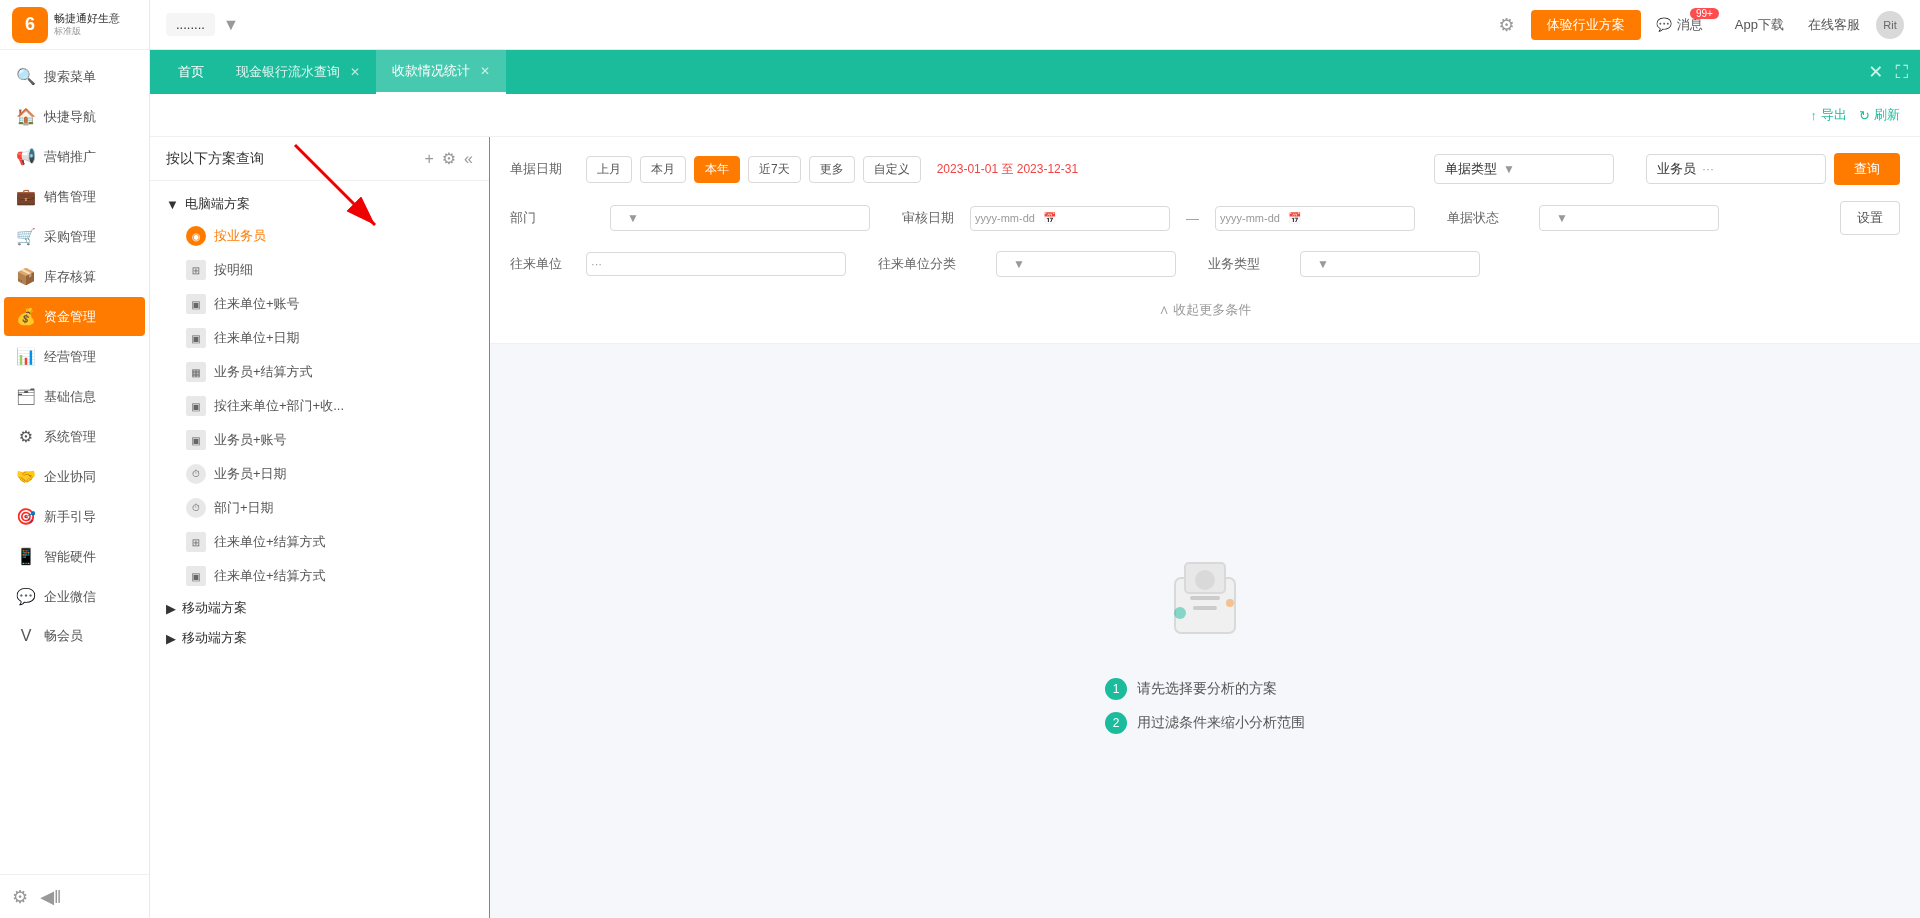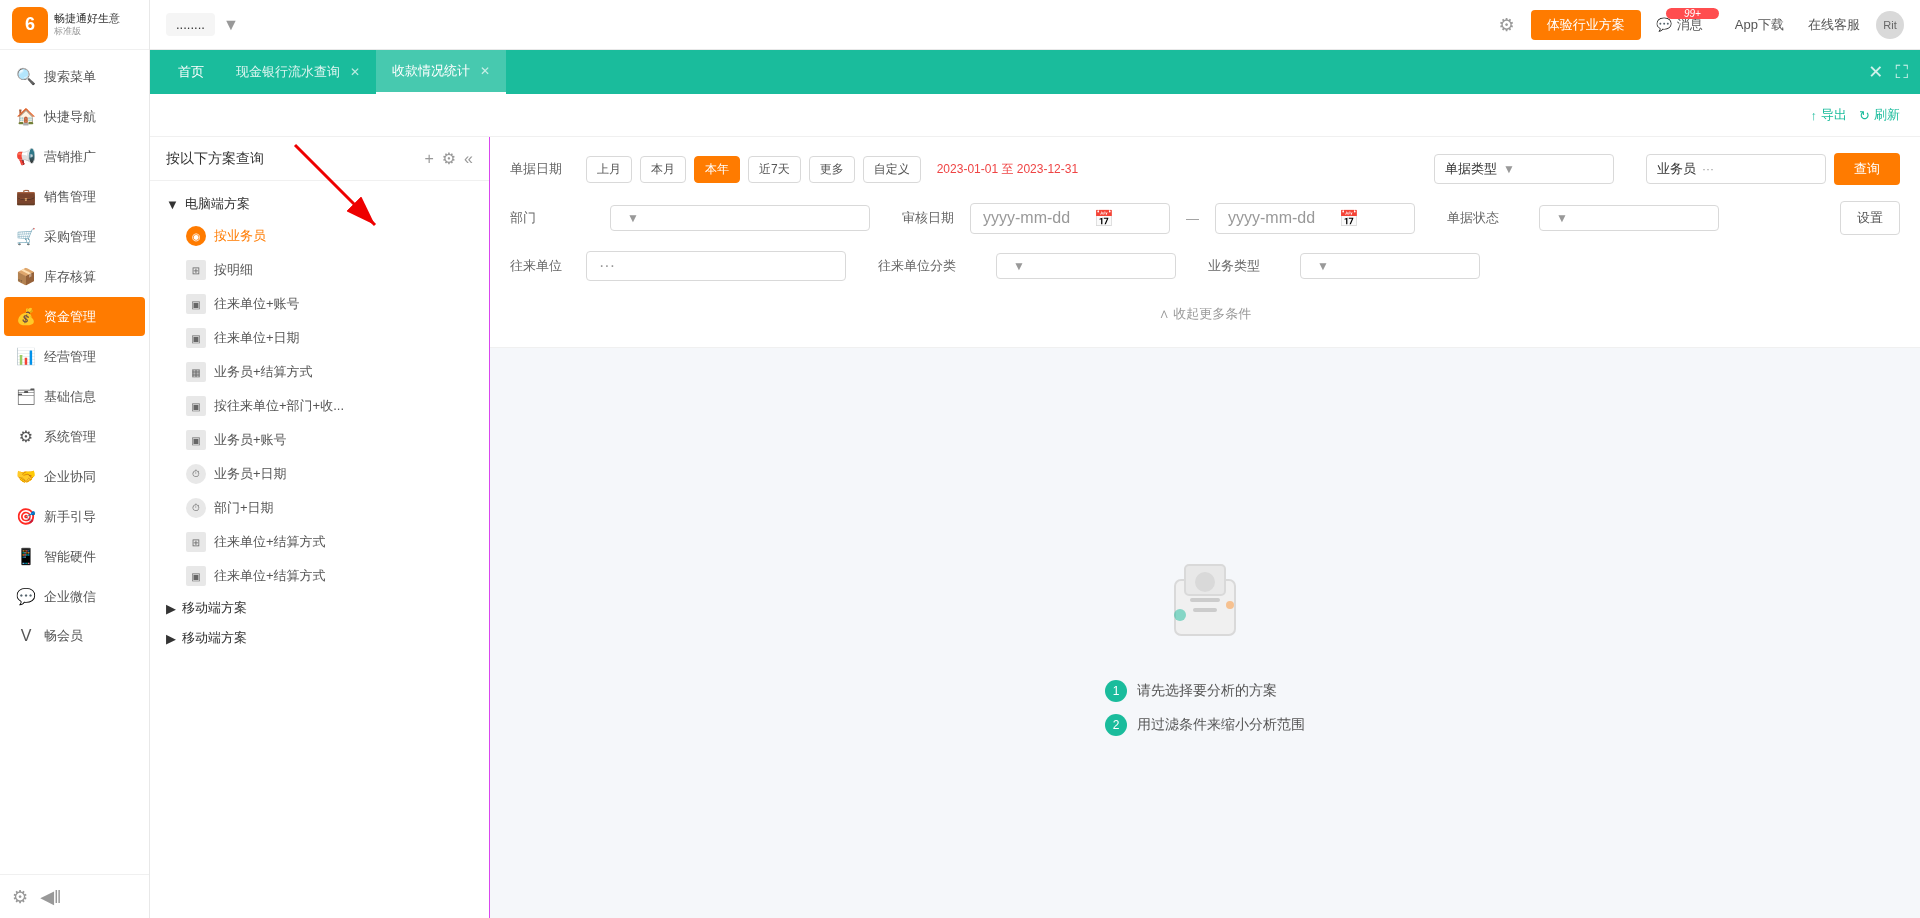--- a/index.html
+++ b/index.html
@@ -98,28 +98,27 @@
     .msg-badge {
       position: relative;
       display: flex;
       align-items: center;
       gap: 4px;
     }
     .badge {
       background: #ff4d4f;
       color: white;
       font-size: 10px;
-      padding: 0 18px;
+      padding: 0 6px;
       border-radius: 10px;
       min-width: 18px;
       text-align: center;
       position: absolute;
       top: -8px;
       right: -16px;
-      font-style: italic;
     }
 
     
     .tab-bar {
       height: 44px;
       background: #1abc9c;
       display: flex;
       align-items: center;
       padding: 0 12px;
       gap: 0;
@@ -320,25 +319,25 @@
       gap: 6px;
       min-width: 180px;
       margin-left: 24px;
     }
     .filter-select .chevron { color: #999; font-size: 12px; }
     .filter-input-group {
       display: flex;
       align-items: center;
       border: 1px solid #d9d9d9;
       border-radius: 4px;
-      padding: 5px 12px;
-      font-size: 16px;
+      padding: 5px 4px;
+      font-size: 11px;
       color: #999;
       background: #fff;
-      gap: 24px;
+      gap: 8px;
       min-width: 200px;
     }
     .date-separator { color: #999; font-size: 13px; }
     .query-btn {
       background: #ff7b00;
       color: white;
       border: none;
       padding: 7px 20px;
       border-radius: 4px;
       font-size: 13px;

